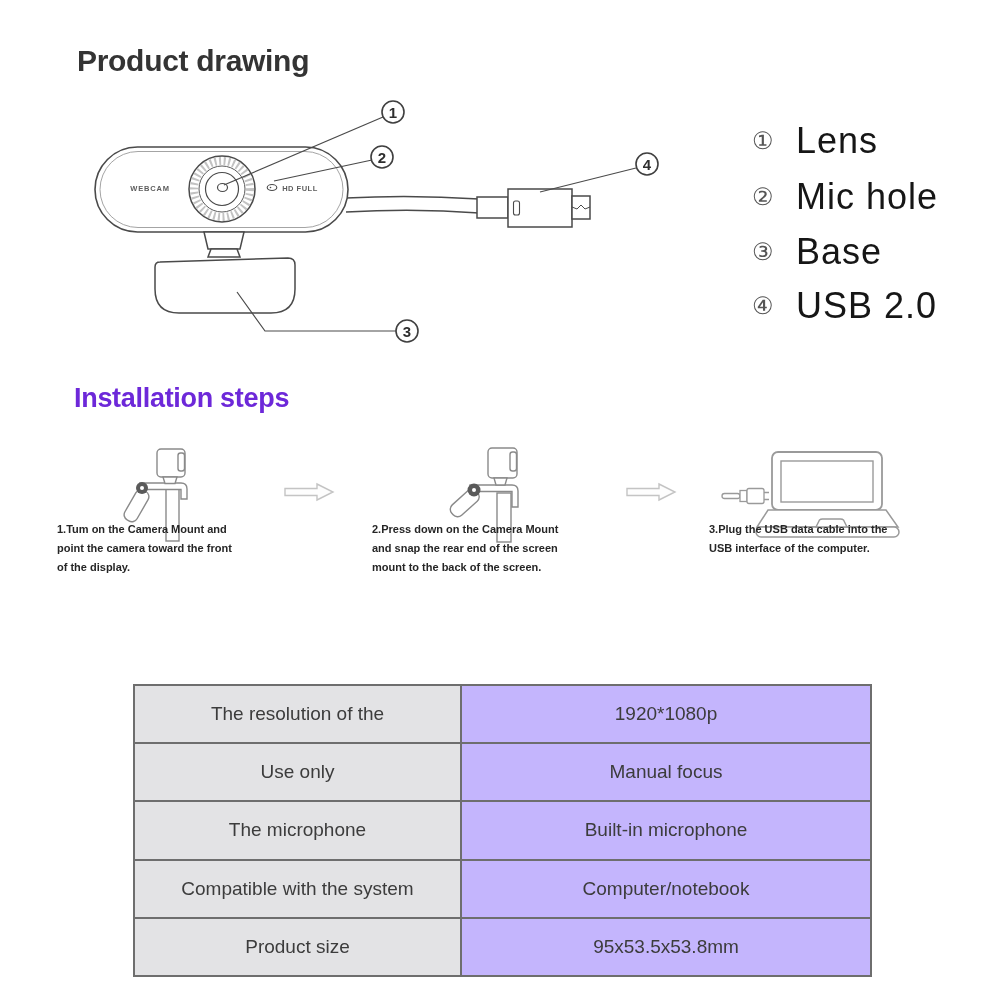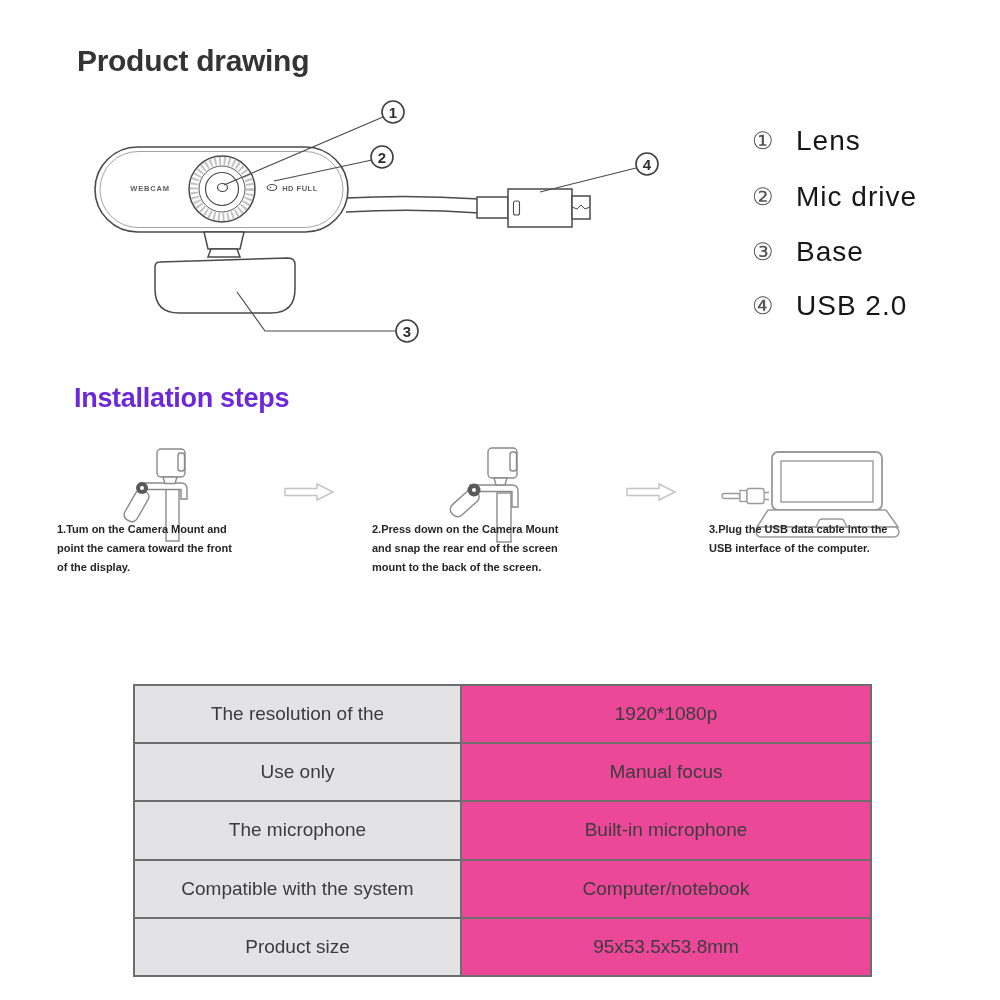--- a/index.html
+++ b/index.html
@@ -10,34 +10,34 @@
   .abs{position:absolute;}
   h1.sec-title{
     margin:14px;font-size:30px;font-weight:bold;color:#343434;letter-spacing:-0.3px;
   }
   h2.sec-title{
     margin:12px;font-size:27px;font-weight:bold;color:#6d28d9;letter-spacing:-0.3px;
   }
   
   .legend-item{position:absolute;left:752px;height:38px;display:flex;align-items:center;}
   .legend-num{font-size:24px;color:#555;width:44px;flex:0 0 44px;}
-  .legend-label{font-size:28px;color:#161616;letter-spacing:1px;}
+  .legend-label{font-size:36px;color:#161616;letter-spacing:1px;}
   
   .caption{position:absolute;top:520px;font-size:11px;line-height:19px;color:#262626;font-weight:600;}
   
   #spec-table{
     position:absolute;left:133px;top:684px;width:733px;height:293px;
     border-collapse:collapse;table-layout:fixed;
   }
   #spec-table td{
     border:2px solid #6e6e6e;text-align:center;vertical-align:middle;
     font-size:19px;color:#3c3c3c;padding:0;
   }
   #spec-table td.lbl{width:325px;background:#e3e3e5;}
-  #spec-table td.val{width:408px;background:#ec4899;}
+  #spec-table td.val{width:408px;background:#c4b5fd;}
   svg{position:absolute;overflow:visible;}
   svg text{font-family:"Liberation Sans", sans-serif;}
 </style>
 </head>
 <body>
 
 <div id="page">
 
   <h1 class="sec-title abs" style="left:63px;top:30px;">Product drawing</h1>
 
@@ -101,21 +101,21 @@
     </g>
   </svg>
 
   <div>
     <div class="legend-item" style="top:122px;">
       <span class="legend-num">①</span>
       <span class="legend-label">Lens</span>
     </div>
     <div class="legend-item" style="top:178px;">
       <span class="legend-num">②</span>
-      <span class="legend-label">Mic drive</span>
+      <span class="legend-label">Mic hole</span>
     </div>
     <div class="legend-item" style="top:233px;">
       <span class="legend-num">③</span>
       <span class="legend-label">Base</span>
     </div>
     <div class="legend-item" style="top:287px;">
       <span class="legend-num">④</span>
       <span class="legend-label">USB 2.0</span>
     </div>
   </div>

